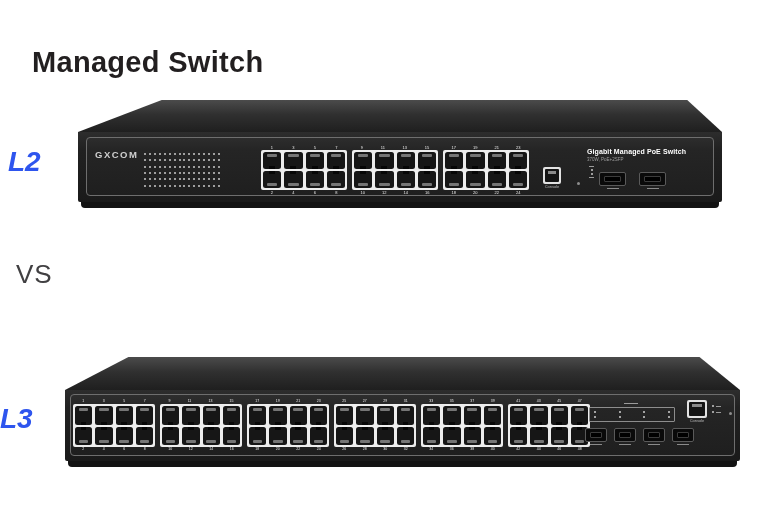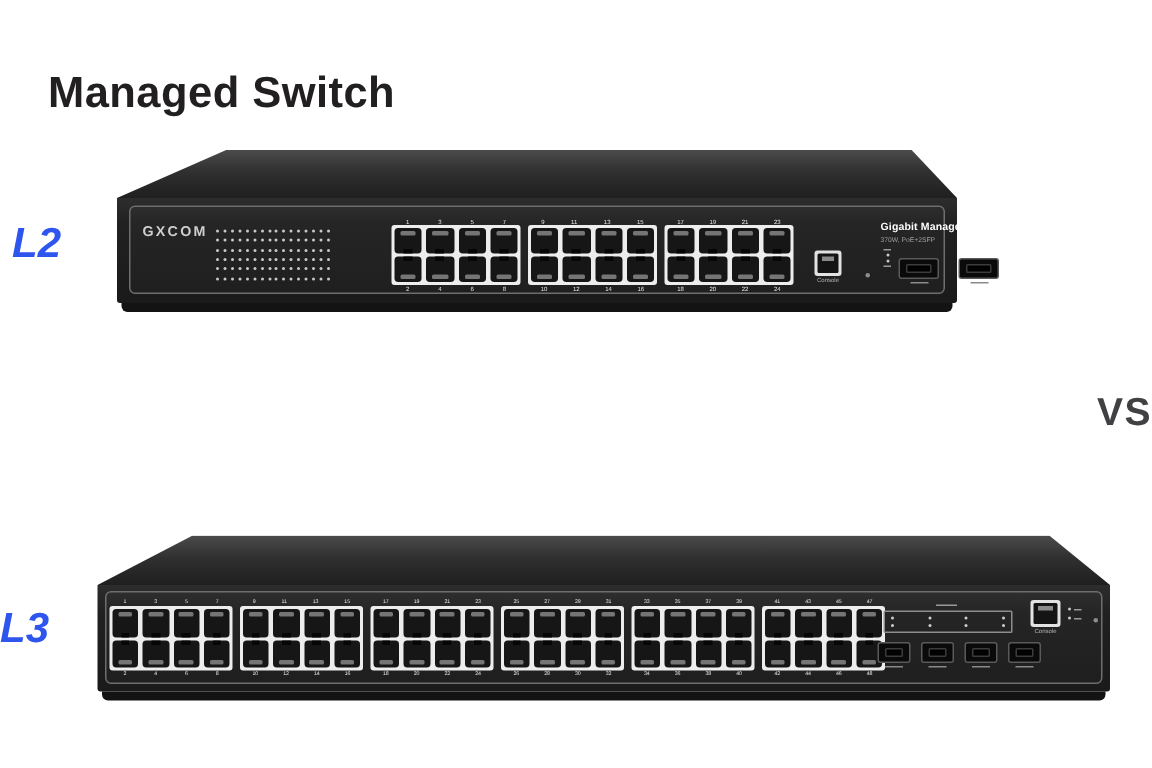--- a/index.html
+++ b/index.html
@@ -11,33 +11,33 @@
   .abs{position:absolute;}
 
   
   .page-title{
     top:22px;left:32px;width:736px;text-align:left;
     font-size:29px;font-weight:bold;color:var(--title-color,#221f20);
     letter-spacing:.3px;
     margin-top:24px;
   }
   .vs-text{
-    top:259px;left:16px;width:752px;text-align:right;
-    font-size:26px;font-weight:bold;color:var(--vs-color,#414042);
+    top:259px;left:16px;width:752px;text-align:left;
+    font-size:26px;font-weight:normal;color:var(--vs-color,#414042);
     letter-spacing:1px;
   }
   .row-label{
     font-size:28px;font-weight:bold;color:var(--blue,#2e55ee);font-style:italic;
   }
   .row-label.l2{left:8px;top:146px;}
   .row-label.l3{left:0px;top:403px;}
 
   
   .switch{position:absolute;}
-  .switch-l2{left:78px;top:100px;width:560px;height:112px;}
+  .switch-l2{left:78px;top:100px;width:644px;height:112px;}
   .switch-l3{left:65px;top:357px;width:675px;height:110px;}
   .sw-top{
     width:100%;
     background:linear-gradient(180deg,#4b4b4b 0%,#303030 45%,#1f1f1f 100%);
   }
   .switch-l2 .sw-top{height:32px;clip-path:polygon(13% 0,94.6% 0,100% 100%,0 100%);}
   .switch-l3 .sw-top{height:33px;clip-path:polygon(9.4% 0,94% 0,100% 100%,0 100%);}
   .sw-body{
     position:relative;width:100%;
     background:linear-gradient(180deg,#2d2d2d 0%,#212121 25%,#1a1a1a 100%);

